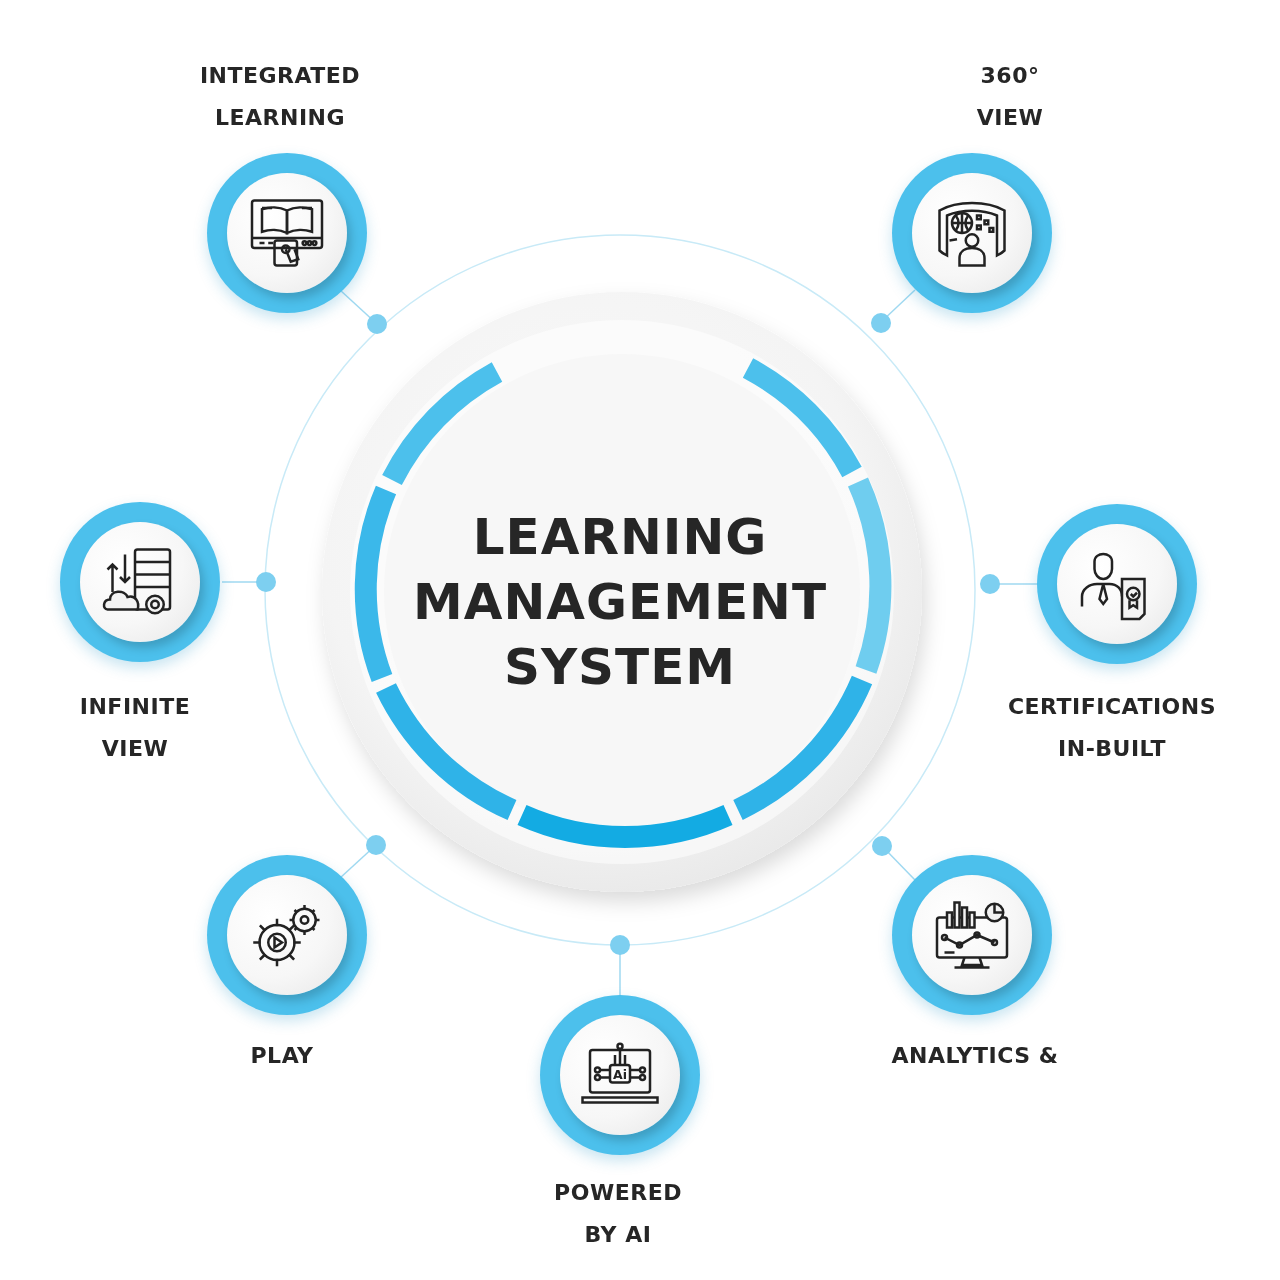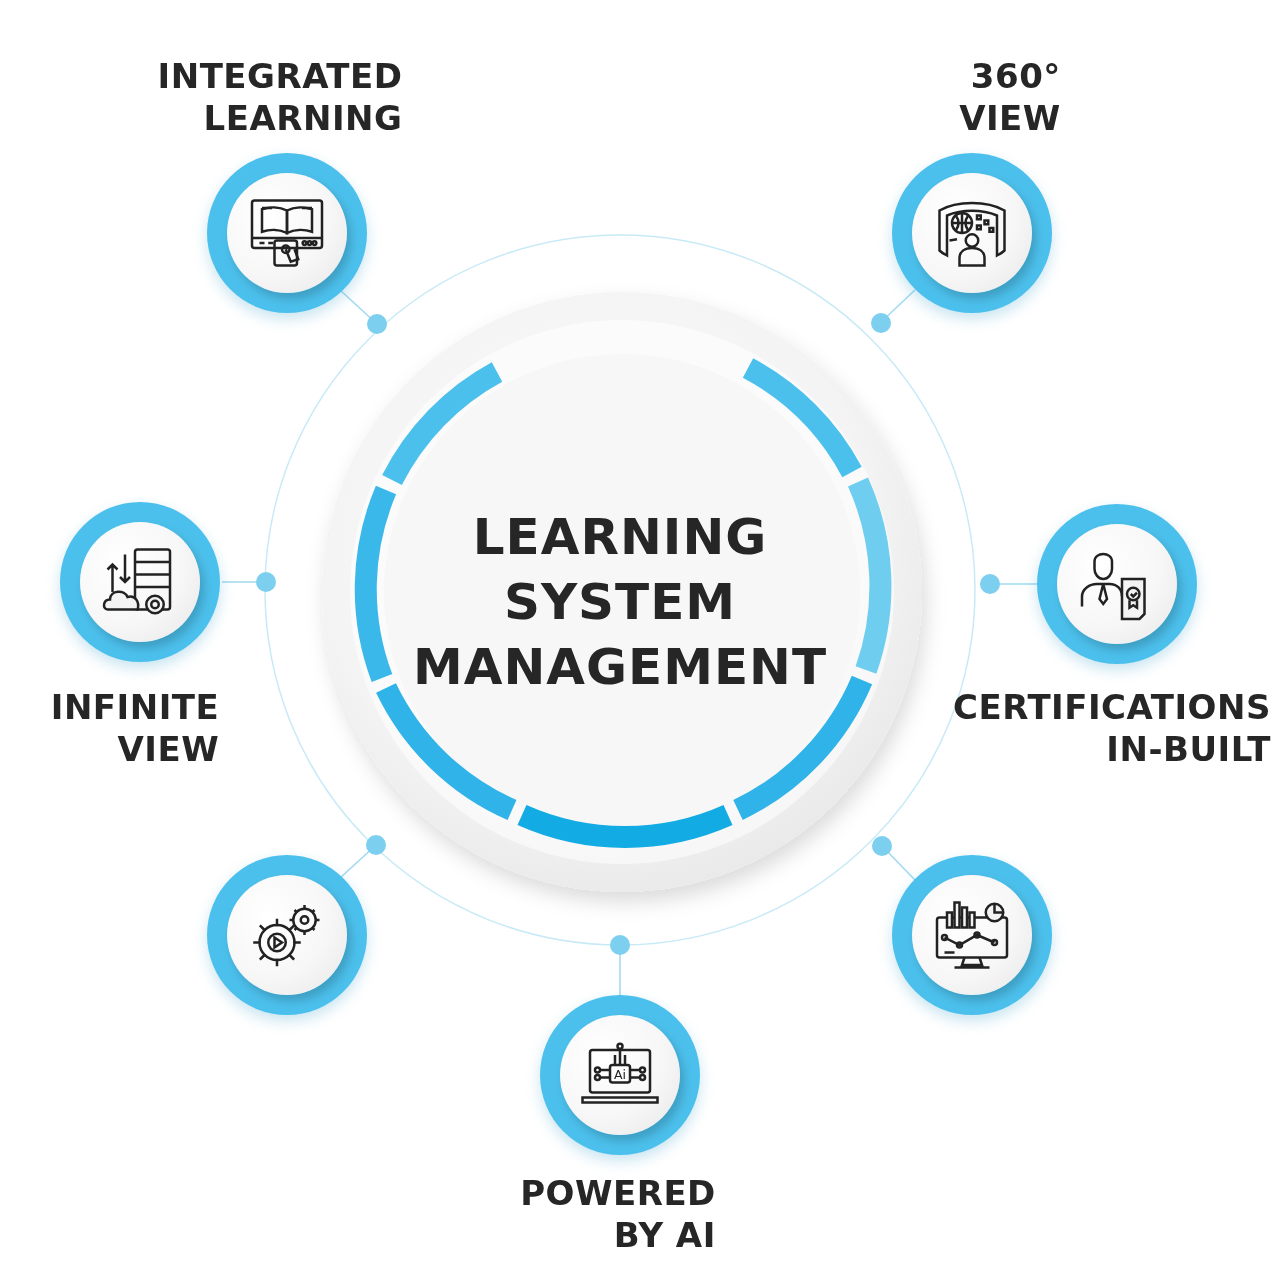--- a/index.html
+++ b/index.html
@@ -1,38 +1,39 @@
 <!DOCTYPE html>
 <html><head>
 <meta charset="utf-8">
 <style>
   html, body { margin: 0; padding: 0; background: #ffffff; }
   body { width: 1280px; height: 1280px; position: relative; overflow: hidden;
          font-family: "DejaVu Sans", "Liberation Sans", sans-serif; }
   #stage { position: absolute; left: 0; top: 0; width: 1280px; height: 1280px; }
   .label {
-    position: absolute; text-align: right; font-weight: bold; color: #262626;
-    font-size: 34px; line-height: 42px; letter-spacing: 0.5px; white-space: nowrap;
+    position: absolute; text-align: center; font-weight: bold; color: #262626;
+    font-size: 22px; line-height: 42px; letter-spacing: 0.5px; white-space: nowrap;
     transform: translateX(-50%);
   }
   .label span { display: block; }
   .center-title {
     position: absolute; left: 620px; top: 505px; transform: translateX(-50%);
     text-align: center; font-weight: bold; color: #262626; font-size: 50px;
     line-height: 65px; letter-spacing: 1px; white-space: nowrap;
   }
   .center-title span { display: block; }
   .node {
     position: absolute; width: 160px; height: 160px; margin-left: -80px; margin-top: -80px;
     border-radius: 50%; background: #4cc0ec; box-shadow: 0 6px 14px rgba(40,150,200,0.25);
   }
   .node .inner {
     position: absolute; left: 20px; top: 20px; width: 120px; height: 120px; border-radius: 50%;
     background: radial-gradient(circle at 35% 35%, #ffffff 0%, #f7f7f7 55%, #e6e6e6 100%);
     box-shadow: 4px 6px 10px rgba(0,0,0,0.18);
+    font-weight: bold;
   }
   .node svg.icon { position: absolute; left: 20px; top: 20px; width: 80px; height: 80px; }
 </style>
 </head>
 <body>
 
 <div id="stage">
 
   <svg width="1280" height="1280" viewBox="0 0 1280 1280" style="position:absolute;left:0;top:0">
     <defs>
@@ -85,22 +86,22 @@
       <path d="M 738 810 A 252 252 0 0 0 862 680" stroke="#2fb3e8"></path>
 
       <path d="M 866 670 A 252 252 0 0 0 858 482" stroke="#6fcdef"></path>
 
       <path d="M 852 472 A 252 252 0 0 0 748 368" stroke="#4cc0ec"></path>
     </g>
   </svg>
 
   <div class="center-title">
     <span>LEARNING</span>
+    <span>MANAGEMENT</span>
     <span>SYSTEM</span>
-    <span>MANAGEMENT</span>
   </div>
 
   <div class="label" style="left:280px; top:55px;">
     <span>INTEGRATED</span>
     <span>LEARNING</span>
   </div>
   <div class="node" style="left:287px; top:233px;">
     <div class="inner">
       <svg class="icon" viewBox="0 0 64 64" fill="none" stroke="#222" stroke-width="2">
         <rect x="4" y="6" width="56" height="38" rx="2"></rect>
@@ -187,20 +188,21 @@
         </g>
         <circle cx="24" cy="38" r="7"></circle>
         <path d="M22 34 l6 4 l-6 4 Z"></path>
         <circle cx="46" cy="20" r="9"></circle>
         <path d="M46 8 v3 M46 29 v3 M34 20 h3 M55 20 h3 M38 12 l2 2 M52 26 l2 2 M38 28 l2 -2 M52 14 l2 -2"></path>
         <circle cx="46" cy="20" r="3"></circle>
       </svg>
     </div>
   </div>
   <div class="label" style="left:282px; top:1035px;">
+    <span>PLAY</span>
   </div>
 
   <div class="node" style="left:620px; top:1075px;">
     <div class="inner">
       <svg class="icon" viewBox="0 0 64 64" fill="none" stroke="#222" stroke-width="2">
         <rect x="8" y="12" width="48" height="34" rx="2"></rect>
         <path d="M2 50 h60 v4 H2 Z"></path>
         <rect x="24" y="24" width="16" height="14" rx="2"></rect>
         <text x="32" y="35" font-size="10" font-family="DejaVu Sans, sans-serif" text-anchor="middle" fill="#222" stroke="none">Ai</text>
         <path d="M28 24 v-8 M32 24 v-12 M36 24 v-8"></path>
@@ -232,15 +234,16 @@
         <path d="M10 34 l12 6 l14 -8 l14 6"></path>
         <circle cx="10" cy="34" r="2"></circle>
           <circle cx="22" cy="40" r="2"></circle>
           <circle cx="36" cy="32" r="2"></circle>
           <circle cx="50" cy="38" r="2"></circle>
         <path d="M10 46 h8"></path>
       </svg>
     </div>
   </div>
   <div class="label" style="left:975px; top:1035px;">
+    <span>ANALYTICS &amp;</span>
   </div>
 
 </div>
 
 </body></html>

